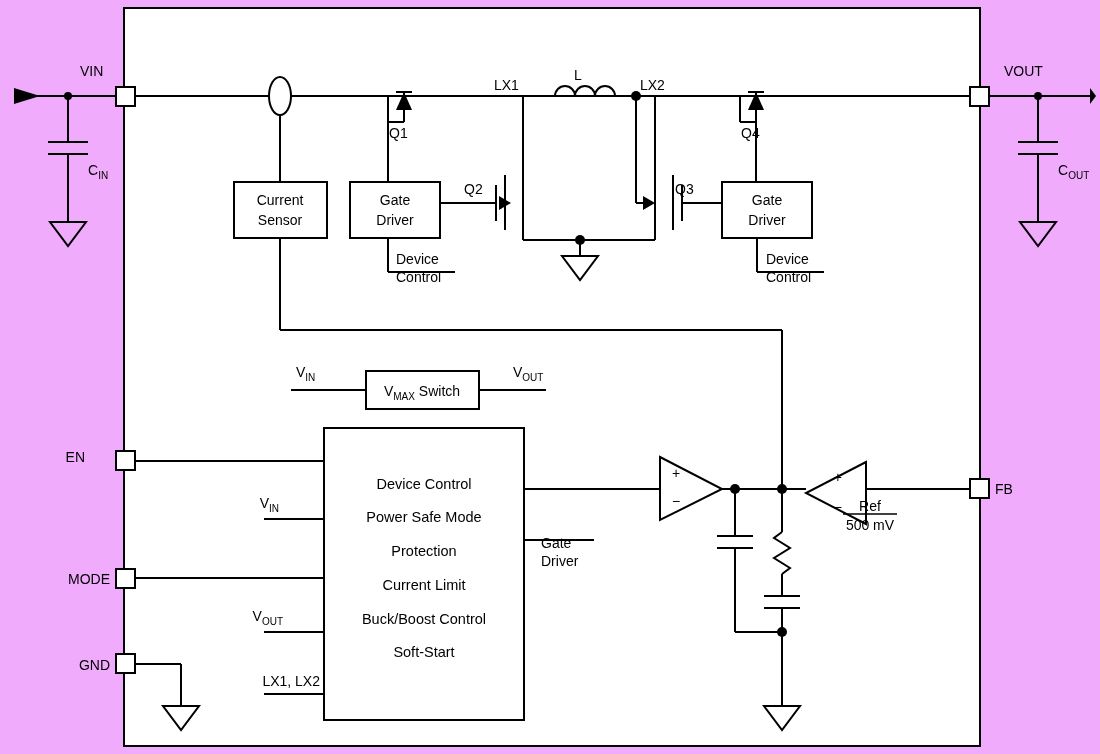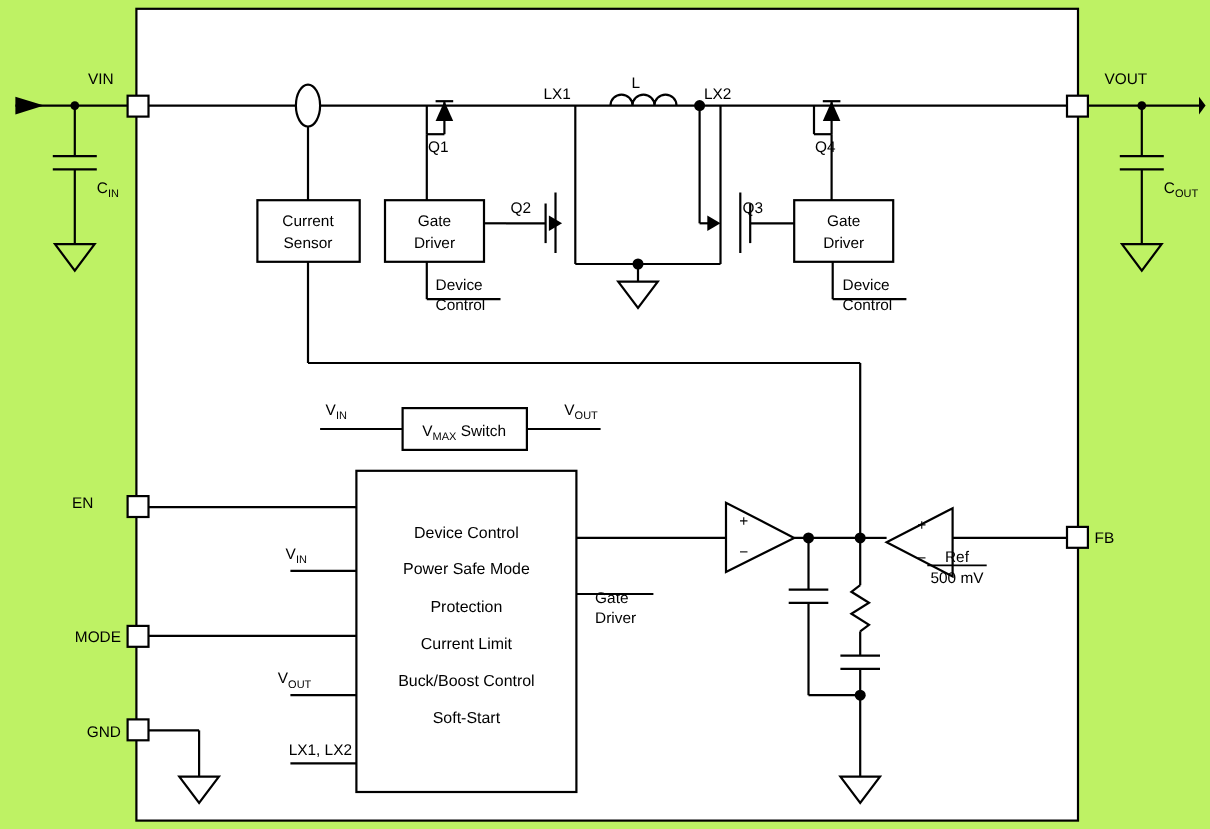--- a/index.html
+++ b/index.html
@@ -7,21 +7,21 @@
     padding: 0;
     background: #ffffff;
   }
   body {
     font-family: "Liberation Sans", sans-serif;
   }
   #diagram-root {
     position: relative;
     width: 1100px;
     height: 754px;
-    background: #bef264;
+    background: #f0abfc;
     overflow: hidden;
   }
   svg#schematic {
     position: absolute;
     left: 0;
     top: 0;
     width: 1100px;
     height: 754px;
   }
   .wire {

